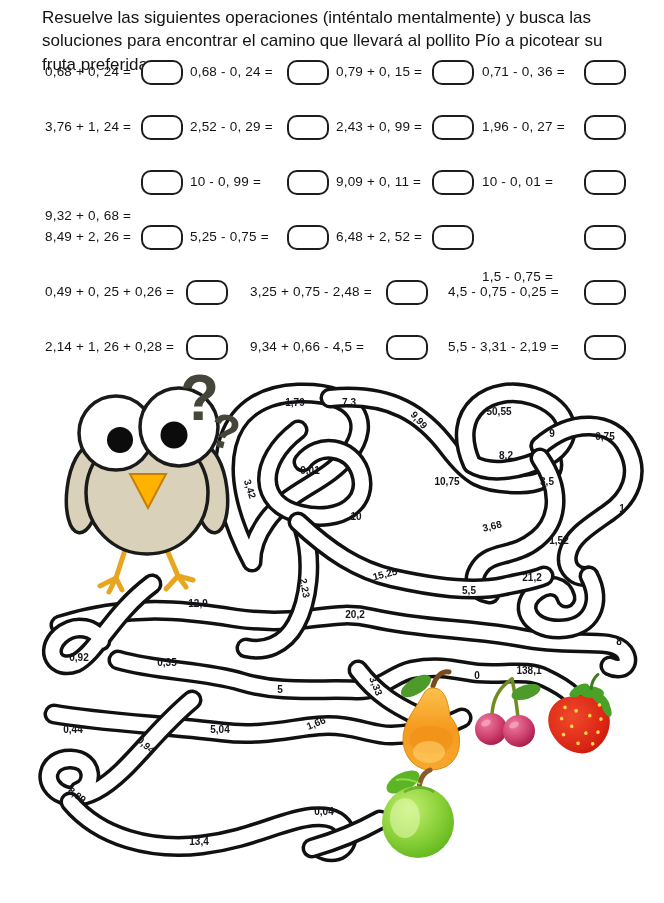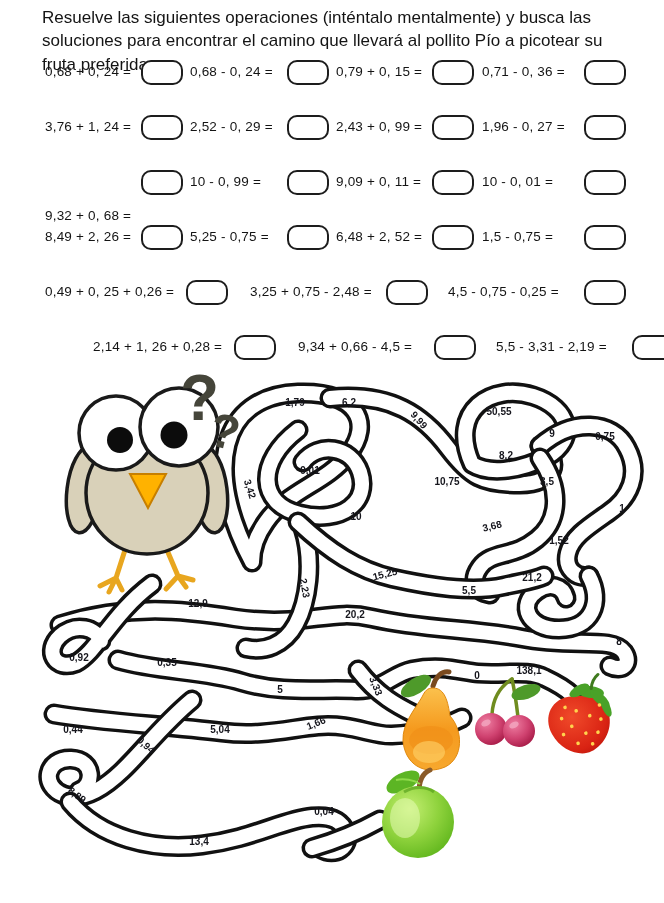--- a/index.html
+++ b/index.html
@@ -74,32 +74,32 @@
         <span class="expr" style="left: 482px;">10 -  0, 01 =</span>
         <span class="answer-box" style="left: 584px;"></span>
       </div>
       <div class="eq-row" style="top: 225px;">
         <span class="expr" style="left: 45px;">8,49 + 2, 26 =</span>
         <span class="answer-box" style="left: 141px;"></span>
         <span class="expr" style="left: 190px;">5,25 -  0,75 =</span>
         <span class="answer-box" style="left: 287px;"></span>
         <span class="expr" style="left: 336px;">6,48 + 2, 52 =</span>
         <span class="answer-box" style="left: 432px;"></span>
-        <span class="expr" style="left: 482px;">1,5 -  0,75 =</span>
+        <span class="expr" style="left: 482px; margin-top: 40px;">1,5 -  0,75 =</span>
         <span class="answer-box" style="left: 584px;"></span>
       </div>
       <div class="eq-row" style="top: 280px;">
         <span class="expr" style="left: 45px;">0,49 + 0, 25 + 0,26 =</span>
         <span class="answer-box" style="left: 186px;"></span>
         <span class="expr" style="left: 250px;">3,25 + 0,75 - 2,48 =</span>
         <span class="answer-box" style="left: 386px;"></span>
         <span class="expr" style="left: 448px;">4,5 -  0,75 - 0,25 =</span>
         <span class="answer-box" style="left: 584px;"></span>
       </div>
-      <div class="eq-row" style="top: 335px; margin-left: 48px;">
+      <div class="eq-row" style="top: 335px;">
         <span class="expr" style="left: 45px;">2,14 + 1, 26 + 0,28 =</span>
         <span class="answer-box" style="left: 186px;"></span>
         <span class="expr" style="left: 250px;">9,34 + 0,66 - 4,5 =</span>
         <span class="answer-box" style="left: 386px;"></span>
         <span class="expr" style="left: 448px;">5,5 -  3,31 - 2,19 =</span>
         <span class="answer-box" style="left: 584px;"></span>
       </div>
     </div>
 
   <div class="maze">
@@ -260,21 +260,21 @@
       <circle cx="95" cy="115" r="61" fill="#d9d1b9" stroke="#1a1a1a" stroke-width="3.5"></circle>
       <circle cx="64" cy="55" r="37" fill="#ffffff" stroke="#1a1a1a" stroke-width="3.5"></circle>
       <circle cx="127" cy="49" r="39" fill="#ffffff" stroke="#1a1a1a" stroke-width="3.5"></circle>
       <circle cx="68" cy="62" r="13" fill="#0c0c0c"></circle>
       <circle cx="122" cy="57" r="13.5" fill="#0c0c0c"></circle>
       <polygon points="78,96 114,96 96,130" fill="#ffb200" stroke="#c77f00" stroke-width="2"></polygon>
     </svg>
 
     <div class="labels-layer">
         <span class="mz-label" style="left: 295px; top: 402px; transform: translate(-50%, -50%) rotate(0deg);">1,79</span>
-        <span class="mz-label" style="left: 349px; top: 402px; transform: translate(-50%, -50%) rotate(0deg);">6,2</span>
+        <span class="mz-label" style="left: 349px; top: 402px; transform: translate(-50%, -50%) rotate(0deg);">7,3</span>
         <span class="mz-label" style="left: 419px; top: 420px; transform: translate(-50%, -50%) rotate(48deg);">9,99</span>
         <span class="mz-label" style="left: 499px; top: 411px; transform: translate(-50%, -50%) rotate(0deg);">50,55</span>
         <span class="mz-label" style="left: 552px; top: 433px; transform: translate(-50%, -50%) rotate(0deg);">9</span>
         <span class="mz-label" style="left: 605px; top: 436px; transform: translate(-50%, -50%) rotate(0deg);">0,75</span>
         <span class="mz-label" style="left: 506px; top: 455px; transform: translate(-50%, -50%) rotate(0deg);">8,2</span>
         <span class="mz-label" style="left: 310px; top: 470px; transform: translate(-50%, -50%) rotate(0deg);">9,01</span>
         <span class="mz-label" style="left: 250px; top: 489px; transform: translate(-50%, -50%) rotate(72deg);">3,42</span>
         <span class="mz-label" style="left: 447px; top: 481px; transform: translate(-50%, -50%) rotate(0deg);">10,75</span>
         <span class="mz-label" style="left: 547px; top: 481px; transform: translate(-50%, -50%) rotate(0deg);">3,5</span>
         <span class="mz-label" style="left: 622px; top: 508px; transform: translate(-50%, -50%) rotate(0deg);">1</span>

